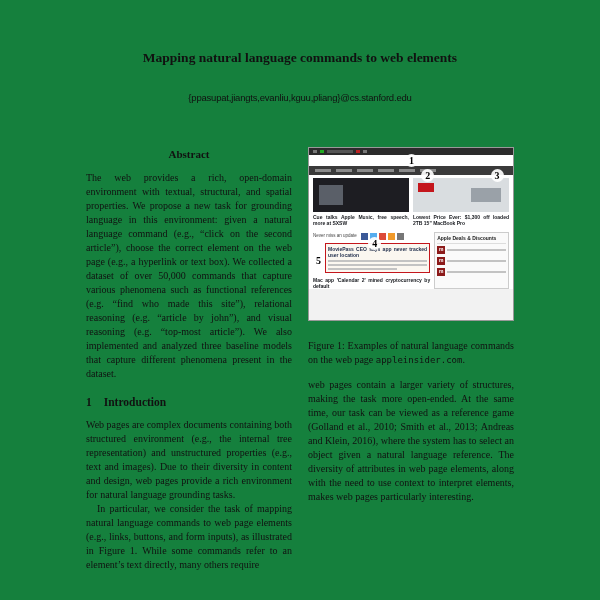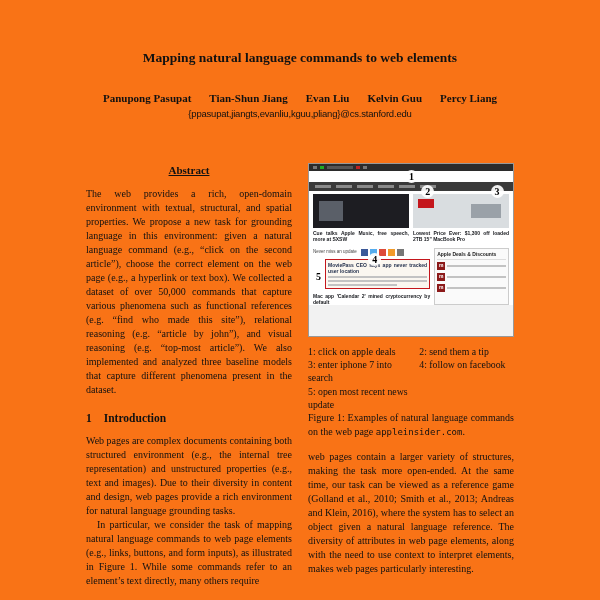--- a/index.html
+++ b/index.html
@@ -1,26 +1,26 @@
 <!DOCTYPE html>
 <html><head>
 <meta charset="utf-8">
 <style>
   html,body{margin:0;padding:0;background:#fff;}
-  .page{width:600px;height:600px;background:#f97316;overflow:hidden;position:relative;
+  .page{width:600px;height:600px;background:#15803d;overflow:hidden;position:relative;
         font-family:"Liberation Serif", serif;color:#111;}
   .head{padding-top:50px;text-align:center;}
   .title{font-size:13.5px;font-weight:bold;margin:0 40px 26px;}
   .authors{font-size:11px;font-weight:bold;}
   .authors span{margin:0 9px;}
   .affil{font-size:10.5px;margin-top:5px;}
   .email{font-family:Liberation Sans, sans-serif;font-size:9.5px;margin-top:4px;letter-spacing:-0.2px;}
   .columns{display:flex;gap:16px;padding:0 86px;margin-top:44px;}
   .col{width:206px;font-size:10px;line-height:1.4;text-align:justify;}
-  .abstract-h{font-size:11px;font-weight:bold;text-align:center;margin:0 0 9px;text-decoration:underline;}
+  .abstract-h{font-size:11px;font-weight:bold;text-align:center;margin:0 0 9px;}
   .col p{margin:0;}
   .sec-h{font-size:11.5px;font-weight:bold;margin:13px 0 8px;text-align:left;}
   .sec-h .sec-title{margin-left:12px;}
   .indent{text-indent:11px;}
   .bodypara{margin-top:12px !important;}
 
   
   .figure{margin-bottom:4px;}
   .webshot{position:relative;height:172px;border:1px solid #999;background:#f2f2f2;
            font-family:"Liberation Sans", sans-serif;overflow:hidden;}
@@ -62,32 +62,29 @@
         display:inline-flex;align-items:center;justify-content:center;flex:0 0 auto;}
   .ws-deal .gline{flex:1;margin-top:0;}
   .marker{position:absolute;width:13px;height:13px;border-radius:50%;background:rgba(255,255,255,0.92);
           color:#000;font-weight:bold;font-size:10px;line-height:13px;text-align:center;
           font-family:"Liberation Serif", serif;}
   .m1{left:47%;top:6px;} .m2{left:55%;top:21px;} .m3{left:89%;top:21px;}
   .m4{left:29%;top:89px;} .m5{left:3px;top:106px;}
 
   .legend{display:grid;grid-template-columns:54% 46%;font-size:9.8px;margin-top:8px;
           text-align:left;line-height:1.35;}
-  .caption{margin-top:0;font-size:10px;line-height:1.35;text-align:justify;}
+  .caption{margin-top:18px;font-size:10px;line-height:1.35;text-align:justify;}
   .caption .code{font-family:"DejaVu Sans Mono", monospace;font-size:9px;}
 </style>
 </head>
 <body>
 
 <div class="page">
   <div class="head">
     <div class="title">Mapping natural language commands to web elements</div>
-    <div class="authors">
-      <span>Panupong Pasupat</span><span>Tian-Shun Jiang</span><span>Evan Liu</span><span>Kelvin Guu</span><span>Percy Liang</span>
-    </div>
     <div class="email">{ppasupat,jiangts,evanliu,kguu,pliang}@cs.stanford.edu</div>
   </div>
 
   <div class="columns">
 
     <div class="col">
       <div class="abstract-h">Abstract</div>
       <p>The web provides a rich, open-domain environment with textual, structural, and spatial properties. We propose a new task for grounding language in this environment: given a natural language command (e.g., “click on the second article”), choose the correct element on the web page (e.g., a hyperlink or text box). We collected a dataset of over 50,000 commands that capture various phenomena such as functional references (e.g. “find who made this site”), relational reasoning (e.g. “article by john”), and visual reasoning (e.g. “top-most article”). We also implemented and analyzed three baseline models that capture different phenomena present in the dataset.</p>
       <div class="sec-h">
         <span>1</span><span class="sec-title">Introduction</span>
@@ -164,27 +161,20 @@
               </div>
             </div>
           </div>
           <span class="marker m1">1</span>
           <span class="marker m2">2</span>
           <span class="marker m3">3</span>
           <span class="marker m4">4</span>
           <span class="marker m5">5</span>
         </div>
 
-        <div class="legend">
-          <span>1: click on apple deals</span>
-          <span>2: send them a tip</span>
-          <span>3: enter iphone 7 into search</span>
-          <span>4: follow on facebook</span>
-          <span>5: open most recent news update</span>
-        </div>
 
         <div class="caption">
           <span>Figure 1: Examples of natural language commands on the web page </span><span class="code">appleinsider.com</span><span>.</span>
         </div>
       </div>
 
       <p class="bodypara">web pages contain a larger variety of structures, making the task more open-ended. At the same time, our task can be viewed as a reference game (Golland et al., 2010; Smith et al., 2013; Andreas and Klein, 2016), where the system has to select an object given a natural language reference. The diversity of attributes in web page elements, along with the need to use context to interpret elements, makes web pages particularly interesting.</p>
     </div>
 
   </div>

